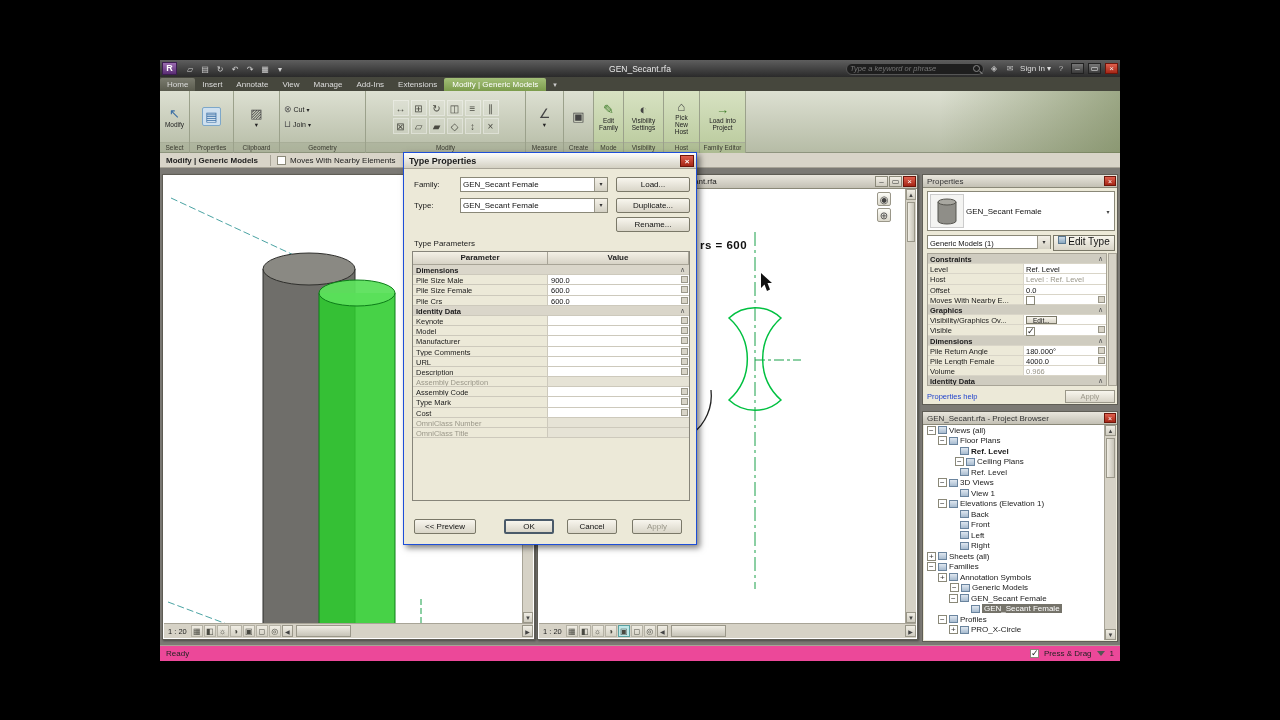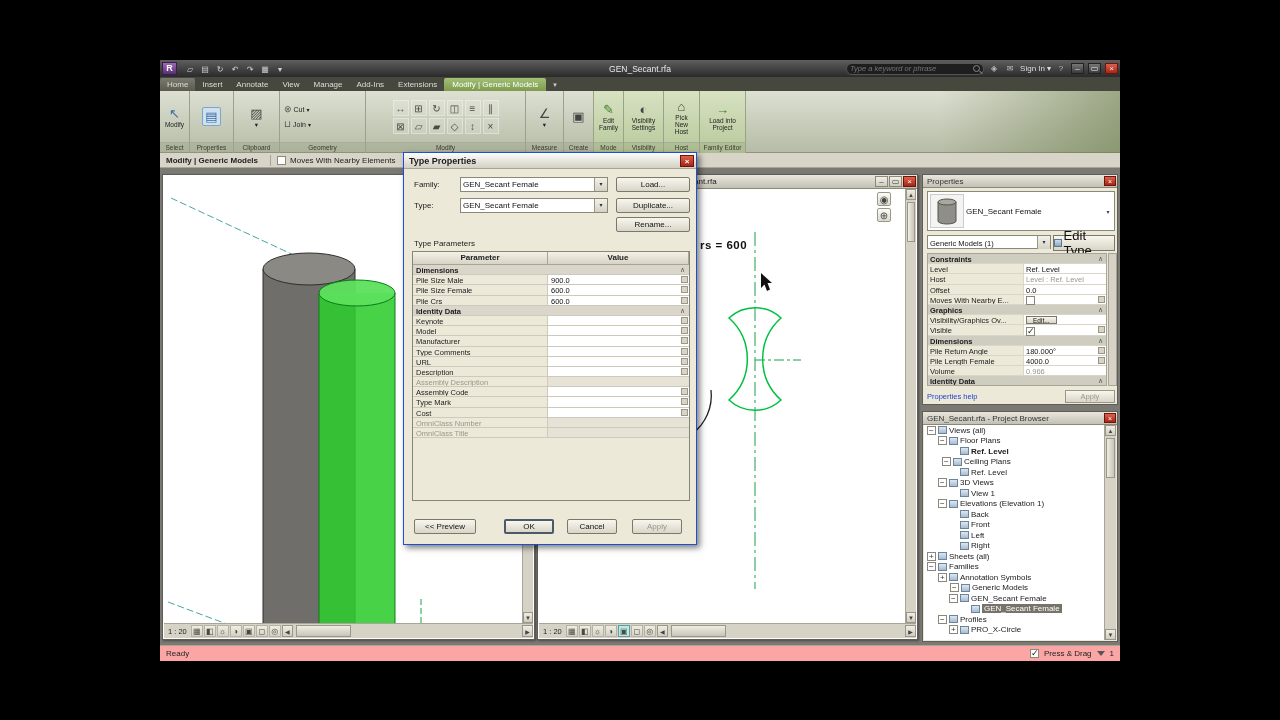--- a/index.html
+++ b/index.html
@@ -151,21 +151,21 @@
   .pal-type { position:absolute; left:4px; top:16px; width:188px; height:40px; background:#fff;
     border:1px solid #8a8878; display:flex; align-items:center; }
   .pal-thumb { width:34px; height:34px; margin:2px; background:#f4f4f2; border:1px solid #ccc;
     display:flex; align-items:center; justify-content:center; }
   .pal-typename { flex:1; font-size:8px; color:#111; }
   .pal-dd { width:12px; font-size:6px; text-align:center; color:#444; }
   .pal-selrow { position:absolute; left:4px; top:60px; width:188px; display:flex; gap:2px; }
   .pal-combo { flex:1; height:14px; border:1px solid #8a8878; background:#fff; display:flex; align-items:center; }
   .pal-combo .combo-text { font-size:7.5px; }
   .edit-type { width:62px; height:16px; background:linear-gradient(#f8f6ee,#d9d5c8); border:1px solid #7a7868;
-    font-size:13px; display:flex; align-items:center; justify-content:center; gap:2px; color:#111; }
+    font-size:10px; display:flex; justify-content:center; gap:2px; color:#111; }
   .et-ic { width:8px; height:8px; background:linear-gradient(#cfdce8,#8aa8c0); border:1px solid #5a7890; }
   .pal-grid { position:absolute; left:4px; top:78px; width:180px; height:133px; border:1px solid #a8a497;
     background:#fff; overflow:hidden; }
   .prow { display:flex; height:10.2px; border-bottom:1px solid #d9d5c8; font-size:7.5px; }
   .prow .pl { width:96px; padding:1px 2px 0; color:#1a1a1a; border-right:1px solid #d9d5c8;
     white-space:nowrap; overflow:hidden; background:#ece9d8; }
   .prow .pv { flex:1; position:relative; padding:1px 9px 0 2px; color:#111; background:#fff; white-space:nowrap; }
   .prow.pgroup { background:#cfccc0; }
   .prow.pgroup .pg-label { flex:1; font-weight:bold; padding:1px 2px 0; color:#1a1a1a; }
   .prow.pgroup .pg-chev { font-size:7px; color:#555; padding:1px 3px 0; }
@@ -192,21 +192,21 @@
     line-height:7px; text-align:center; color:#333; margin-right:2px; position:relative; }
   .exp.minus::before { content:"−"; position:absolute; left:1px; top:0; }
   .exp.plus::before { content:"+"; position:absolute; left:1px; top:0; }
   .exp.none { border:none; background:transparent; }
   .tico { width:9px; height:8px; min-width:9px; background:linear-gradient(#dfe7f0,#a8bcd0); border:1px solid #6a849e;
     margin-right:2px; }
   .trow.bold .tlabel { font-weight:bold; }
   .trow.sel .tlabel { background:#75736a; color:#fff; padding:0 2px; }
 
   
-  .statusbar { position:absolute; left:0; top:585px; width:960px; height:16px; background:#fca5a5;
+  .statusbar { position:absolute; left:0; top:585px; width:960px; height:16px; background:#ec4899;
     border-top:1px solid #a8a497; display:flex; align-items:center; font-size:8px; color:#222; }
   .sb-left { padding-left:6px; }
   .sb-right { position:absolute; right:6px; display:flex; align-items:center; gap:5px; }
   .funnel { width:0; height:0; border-left:4px solid transparent; border-right:4px solid transparent;
     border-top:5px solid #555; display:inline-block; }
 </style>
 </head>
 <body>
 
 <div class="app">
@@ -565,21 +565,21 @@
         <div class="trow" style="padding-left:14px">
             <span class="exp minus"></span>
             <span class="tico"></span>
             <span class="tlabel">Floor Plans</span>
           </div>
         <div class="trow bold" style="padding-left:25px">
             <span class="exp none"></span>
             <span class="tico"></span>
             <span class="tlabel">Ref. Level</span>
           </div>
-        <div class="trow" style="padding-left:18px">
+        <div class="trow" style="padding-left:31px">
             <span class="exp minus"></span>
             <span class="tico"></span>
             <span class="tlabel">Ceiling Plans</span>
           </div>
         <div class="trow" style="padding-left:25px">
             <span class="exp none"></span>
             <span class="tico"></span>
             <span class="tlabel">Ref. Level</span>
           </div>
         <div class="trow" style="padding-left:14px">

